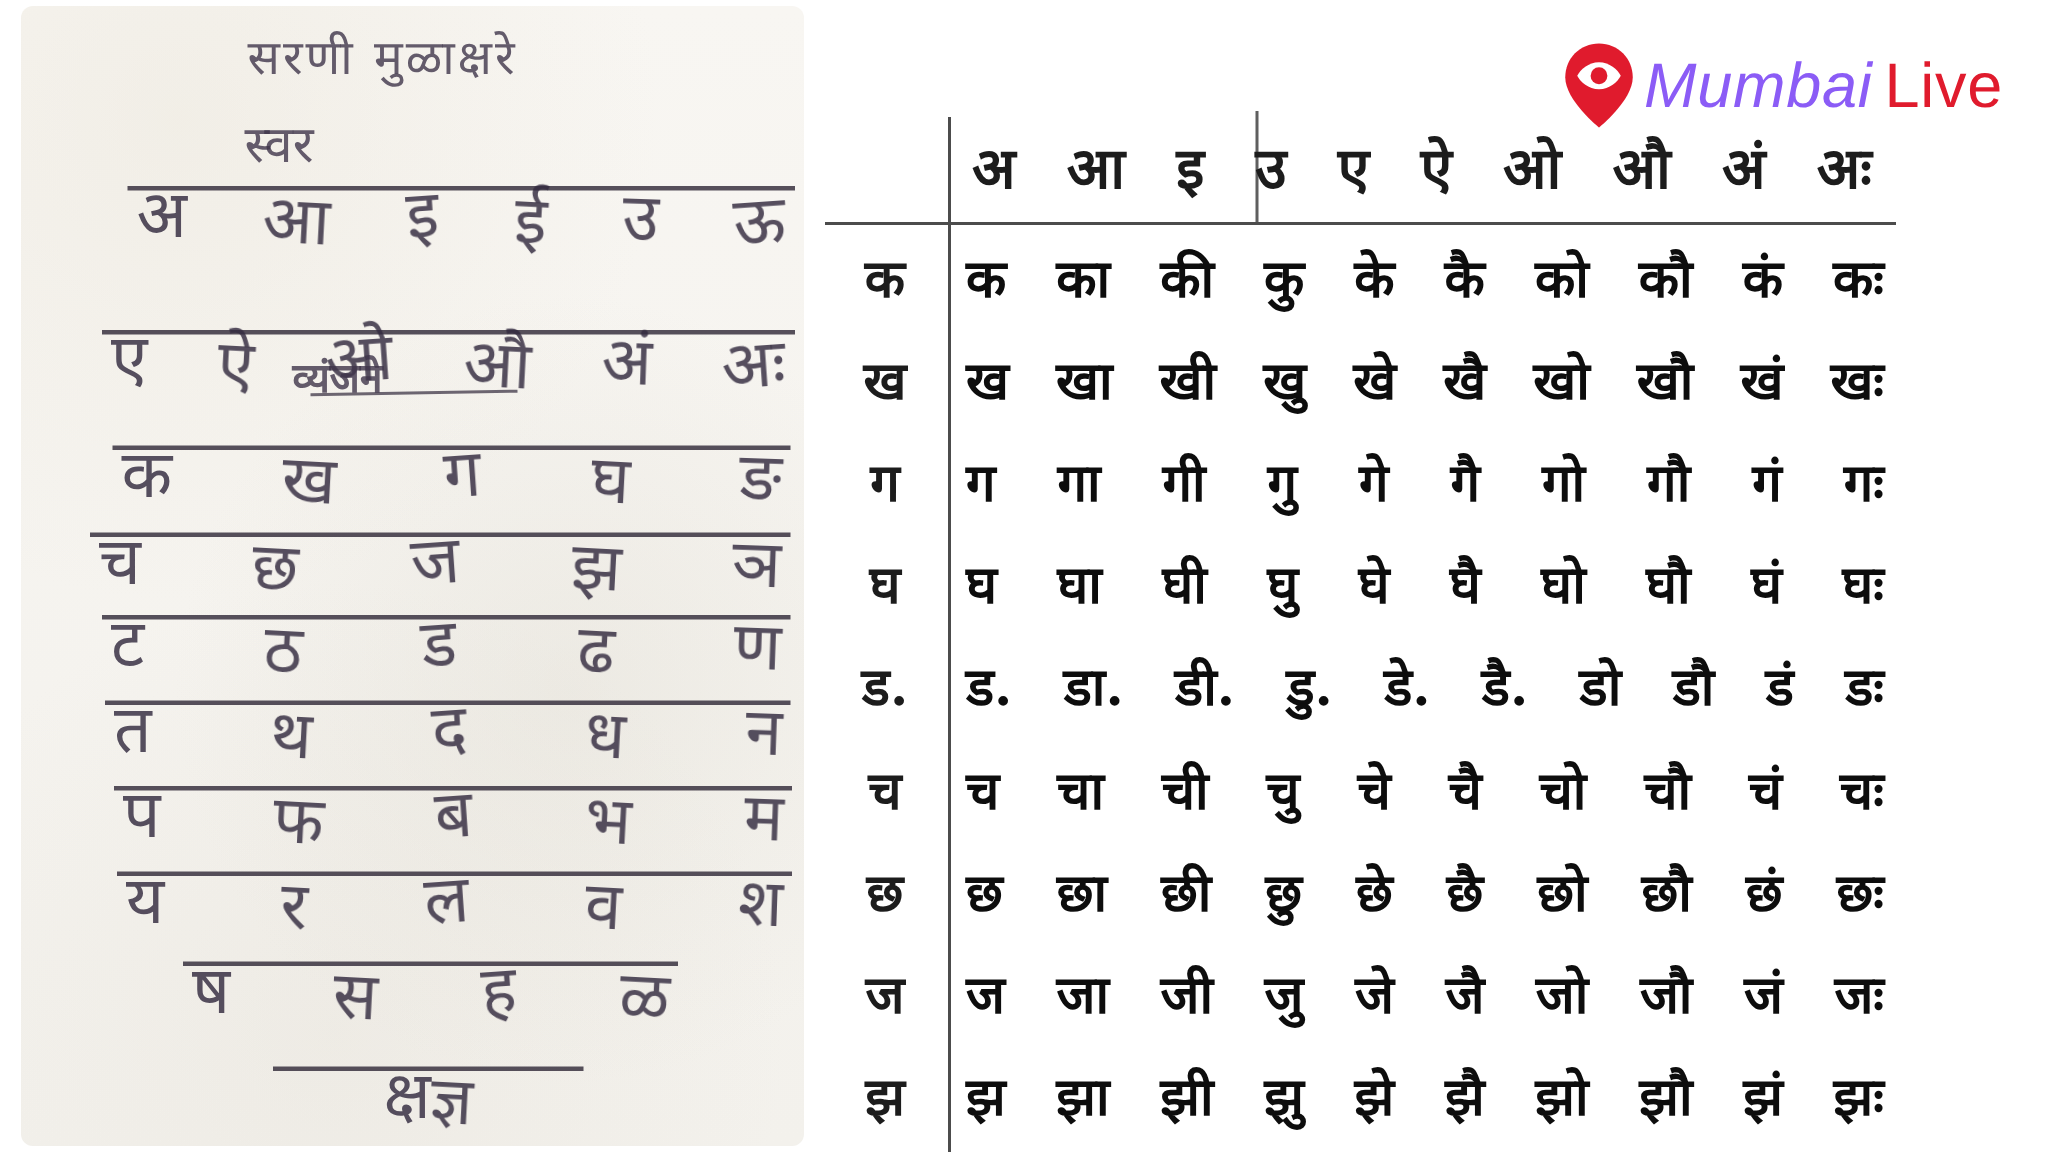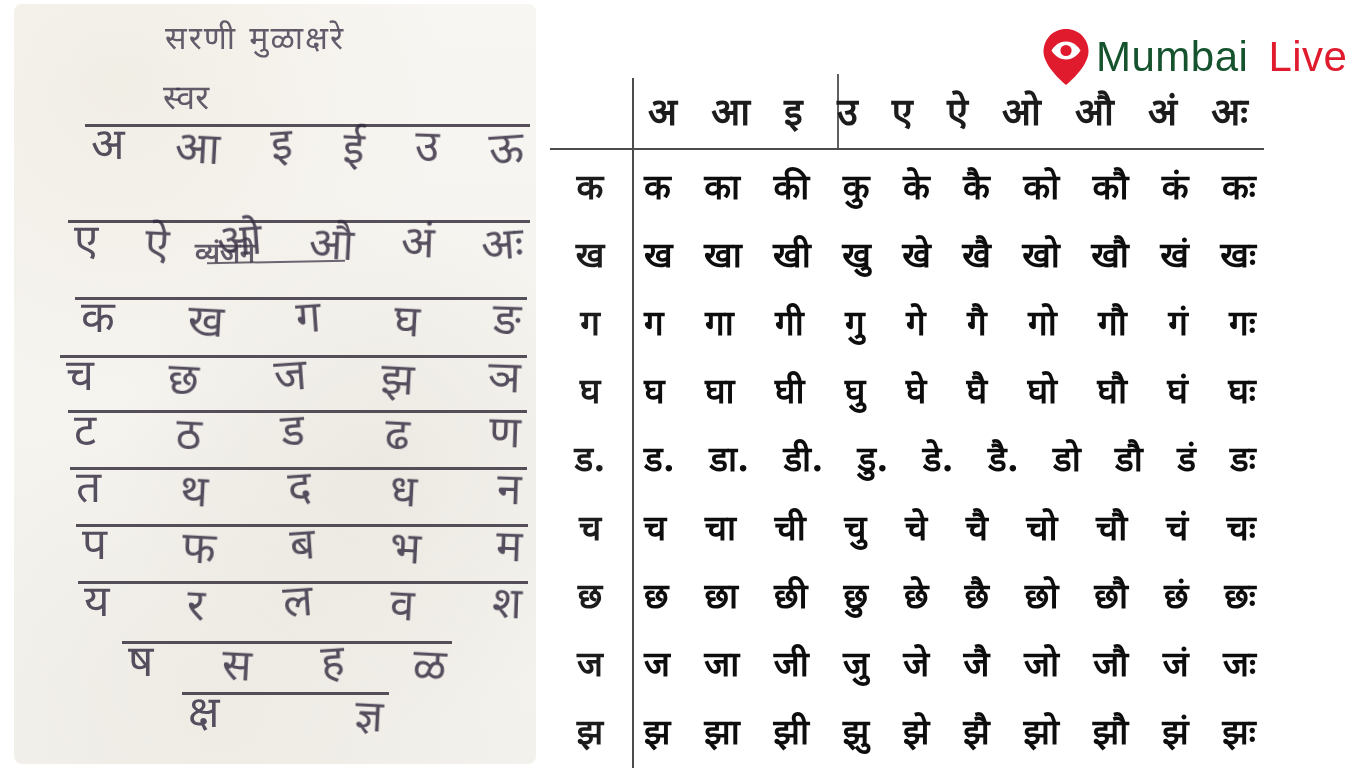--- a/index.html
+++ b/index.html
@@ -37,21 +37,21 @@
   .hw-row .g:nth-child(5n){transform:rotate(2deg);margin-top:-3px;}
   .vrow1{left:85px;top:124px;width:433px;}
   .vrow2{left:68px;top:220px;width:450px;}
   .crow1{left:75px;top:297px;width:440px;}
   .crow2{left:60px;top:355px;width:455px;}
   .crow3{left:68px;top:410px;width:447px;}
   .crow4{left:70px;top:467px;width:445px;}
   .crow5{left:76px;top:524px;width:440px;}
   .crow6{left:78px;top:581px;width:438px;}
   .crow7{left:122px;top:641px;width:318px;}
-  .crow8{left:182px;top:692px;width:195px;}
+  .crow8{left:182px;top:711px;width:195px;justify-content:center;}
   
   .vline-main{position:absolute;left:632px;top:78px;width:2px;height:690px;background:#4c4c4c;}
   .vline-small{position:absolute;left:837px;top:74px;width:2px;height:76px;background:#5f5f5f;}
   .hline{position:absolute;left:550px;top:148px;width:714px;height:2px;background:#4c4c4c;}
   .t-header{
     position:absolute;left:648px;top:80px;width:600px;height:64px;
     display:flex;justify-content:space-between;align-items:center;
   }
   .t-header .g{font-size:38px;font-weight:bold;color:#1c1c1c;line-height:1;}
   .t-labels{
@@ -294,17 +294,17 @@
         <span class="g">झः</span>
       </div>
   </div>
 
   <div class="logo">
     <svg class="pin" viewBox="0 0 48 58">
       <path d="M24 1 C11.3 1 1.5 11 1.5 23.5 C1.5 39 24 57 24 57 C24 57 46.5 39 46.5 23.5 C46.5 11 36.7 1 24 1 Z" fill="#e01b2d"></path>
       <path d="M24 13.5 C31 13.5 36.5 18.5 38.5 22.5 C36.5 26.5 31 31.5 24 31.5 C17 31.5 11.5 26.5 9.5 22.5 C11.5 18.5 17 13.5 24 13.5 Z" fill="#ffffff"></path>
       <circle cx="24" cy="22.5" r="5.6" fill="#e01b2d"></circle>
     </svg>
-    <span class="word" style="color: #14532d;">Mumbai</span>
-    <span class="word" style="margin-left: 20px; color: rgb(224, 27, 45);">Live</span>
+    <span class="word" style="color: #8b5cf6; font-style: italic;">Mumbai</span>
+    <span class="word" style="margin-left: 8px; color: rgb(224, 27, 45);">Live</span>
   </div>
 
 </div>
 
 </body></html>

